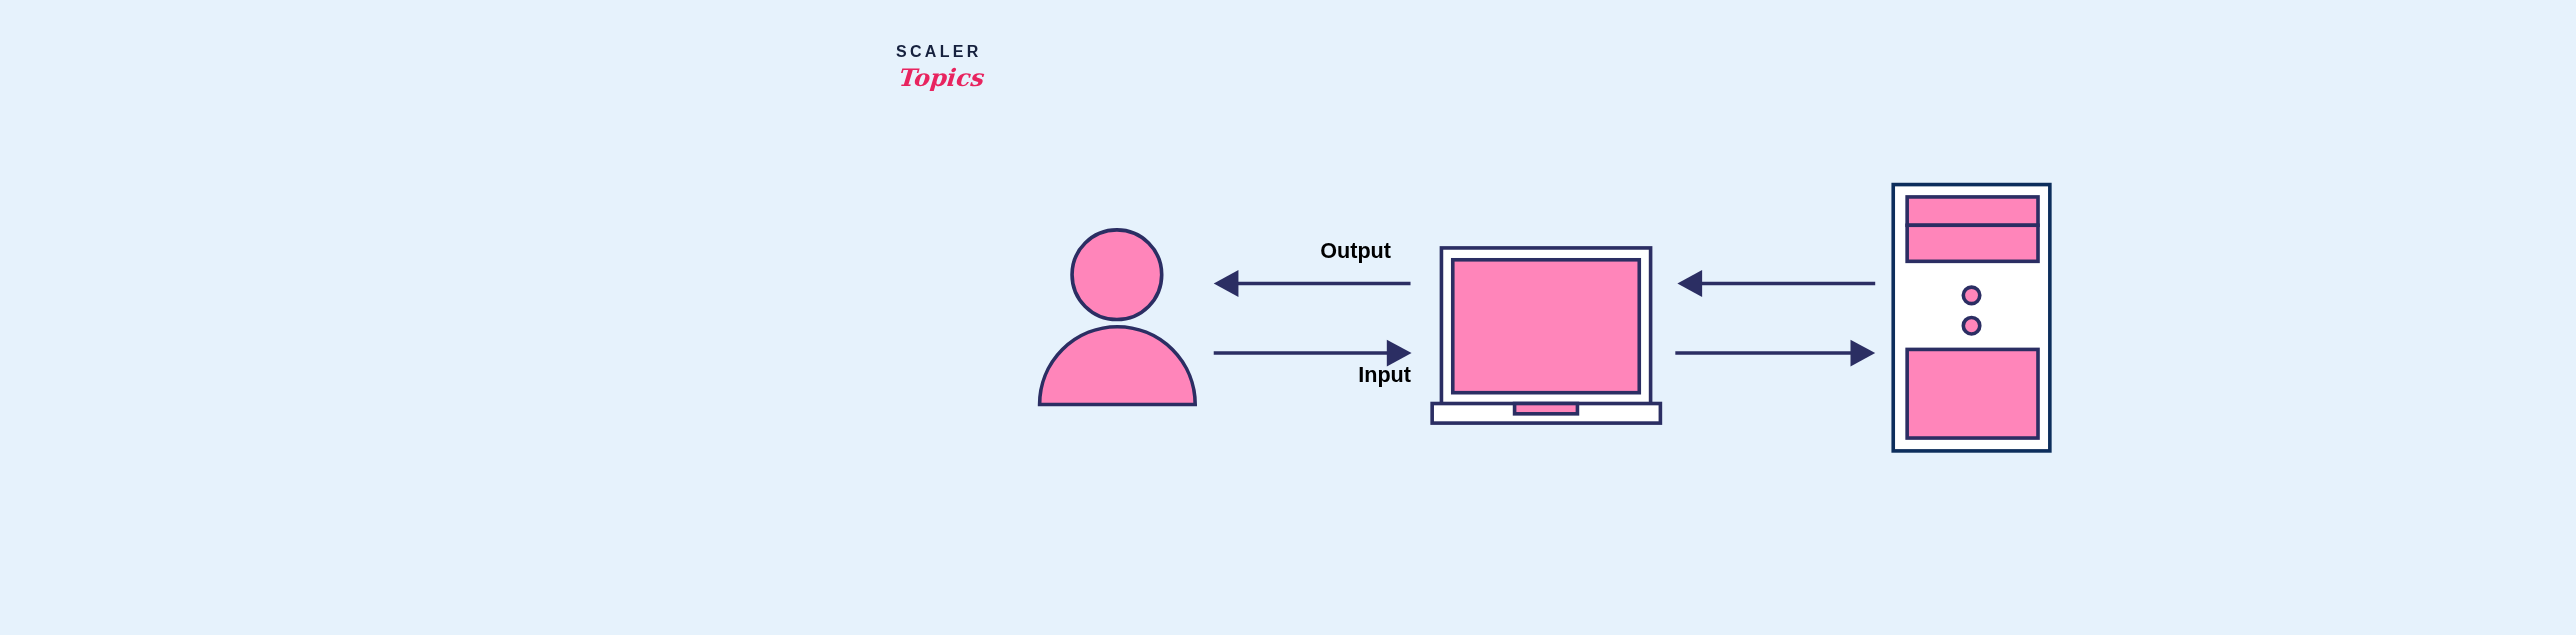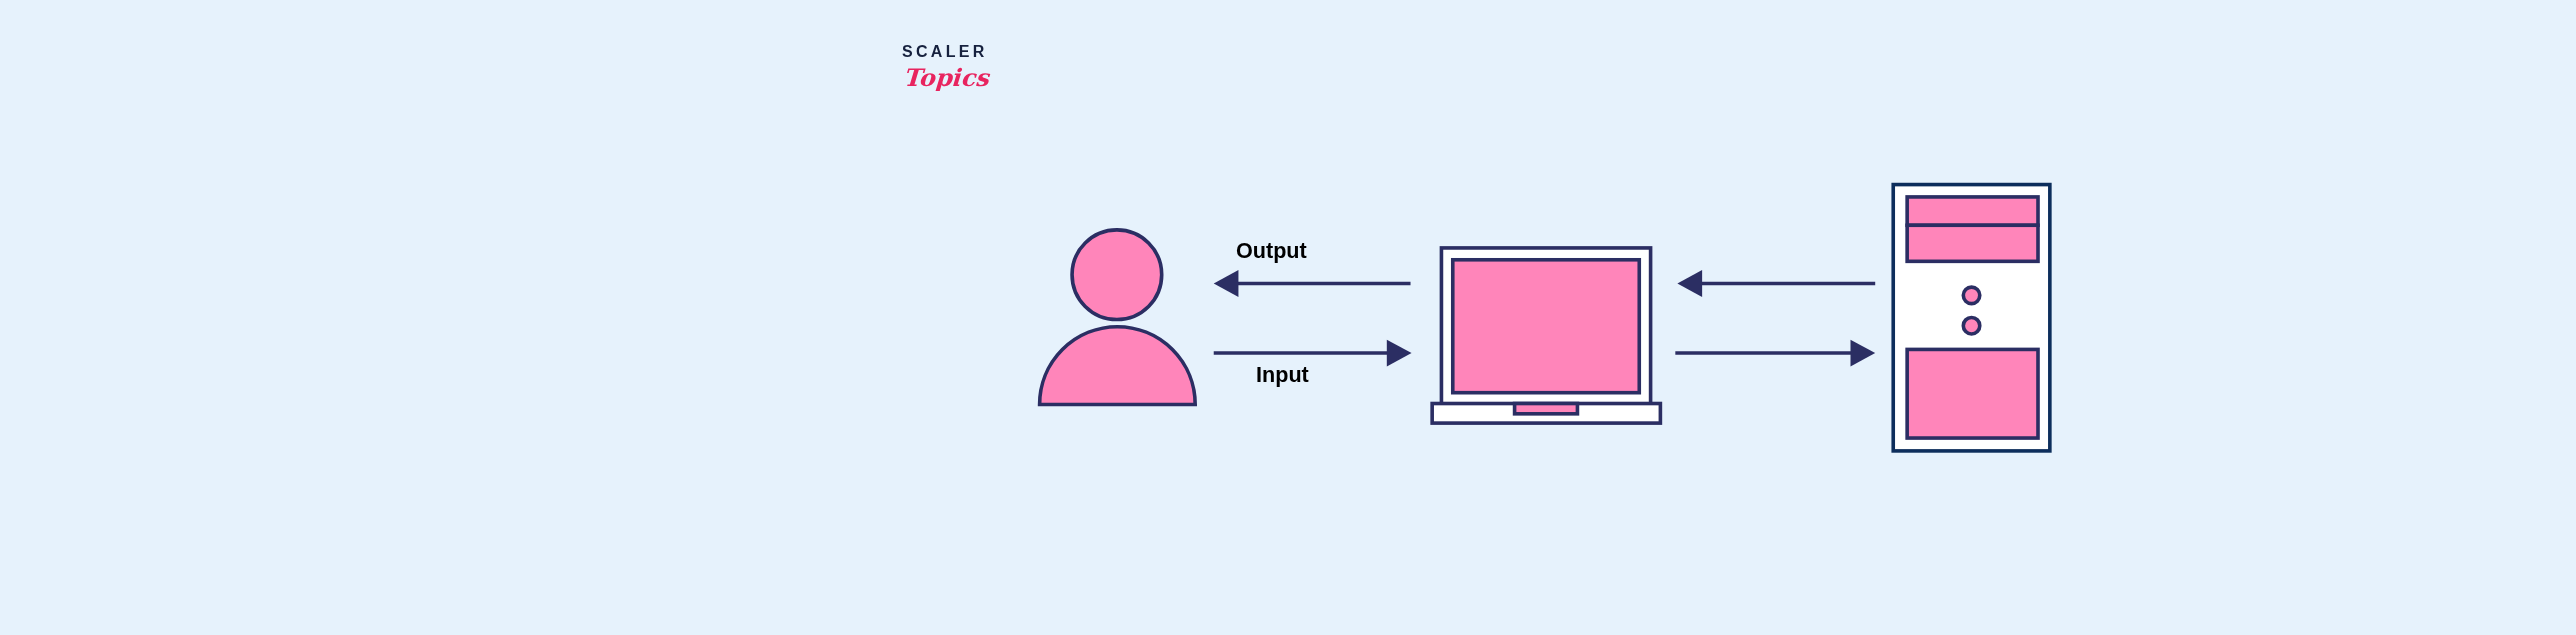--- a/index.html
+++ b/index.html
@@ -19,21 +19,20 @@
     overflow: hidden;
   }
 
   
   #logo {
     position: absolute;
     left: 896px;
     top: 44px;
     width: 165px;
     height: 62px;
-    margin-left: 6px;
   }
   #logo-scaler {
     font-family: "Liberation Sans", sans-serif;
     font-weight: bold;
     font-size: 16px;
     letter-spacing: 3.3px;
     color: #16213e;
     line-height: 1;
     white-space: nowrap;
   }
@@ -62,21 +61,21 @@
 
   
   .flow-label {
     position: absolute;
     font-family: "Liberation Sans", sans-serif;
     font-weight: bold;
     font-size: 21.6px;
     color: #000000;
     line-height: 1;
     white-space: nowrap;
-    text-align: left;
+    text-align: right;
   }
   #label-output {
     left: 1236px;
     top: 240px;
     width: 155px;
   }
   #label-input {
     left: 1256px;
     top: 364px;
     width: 155px;

